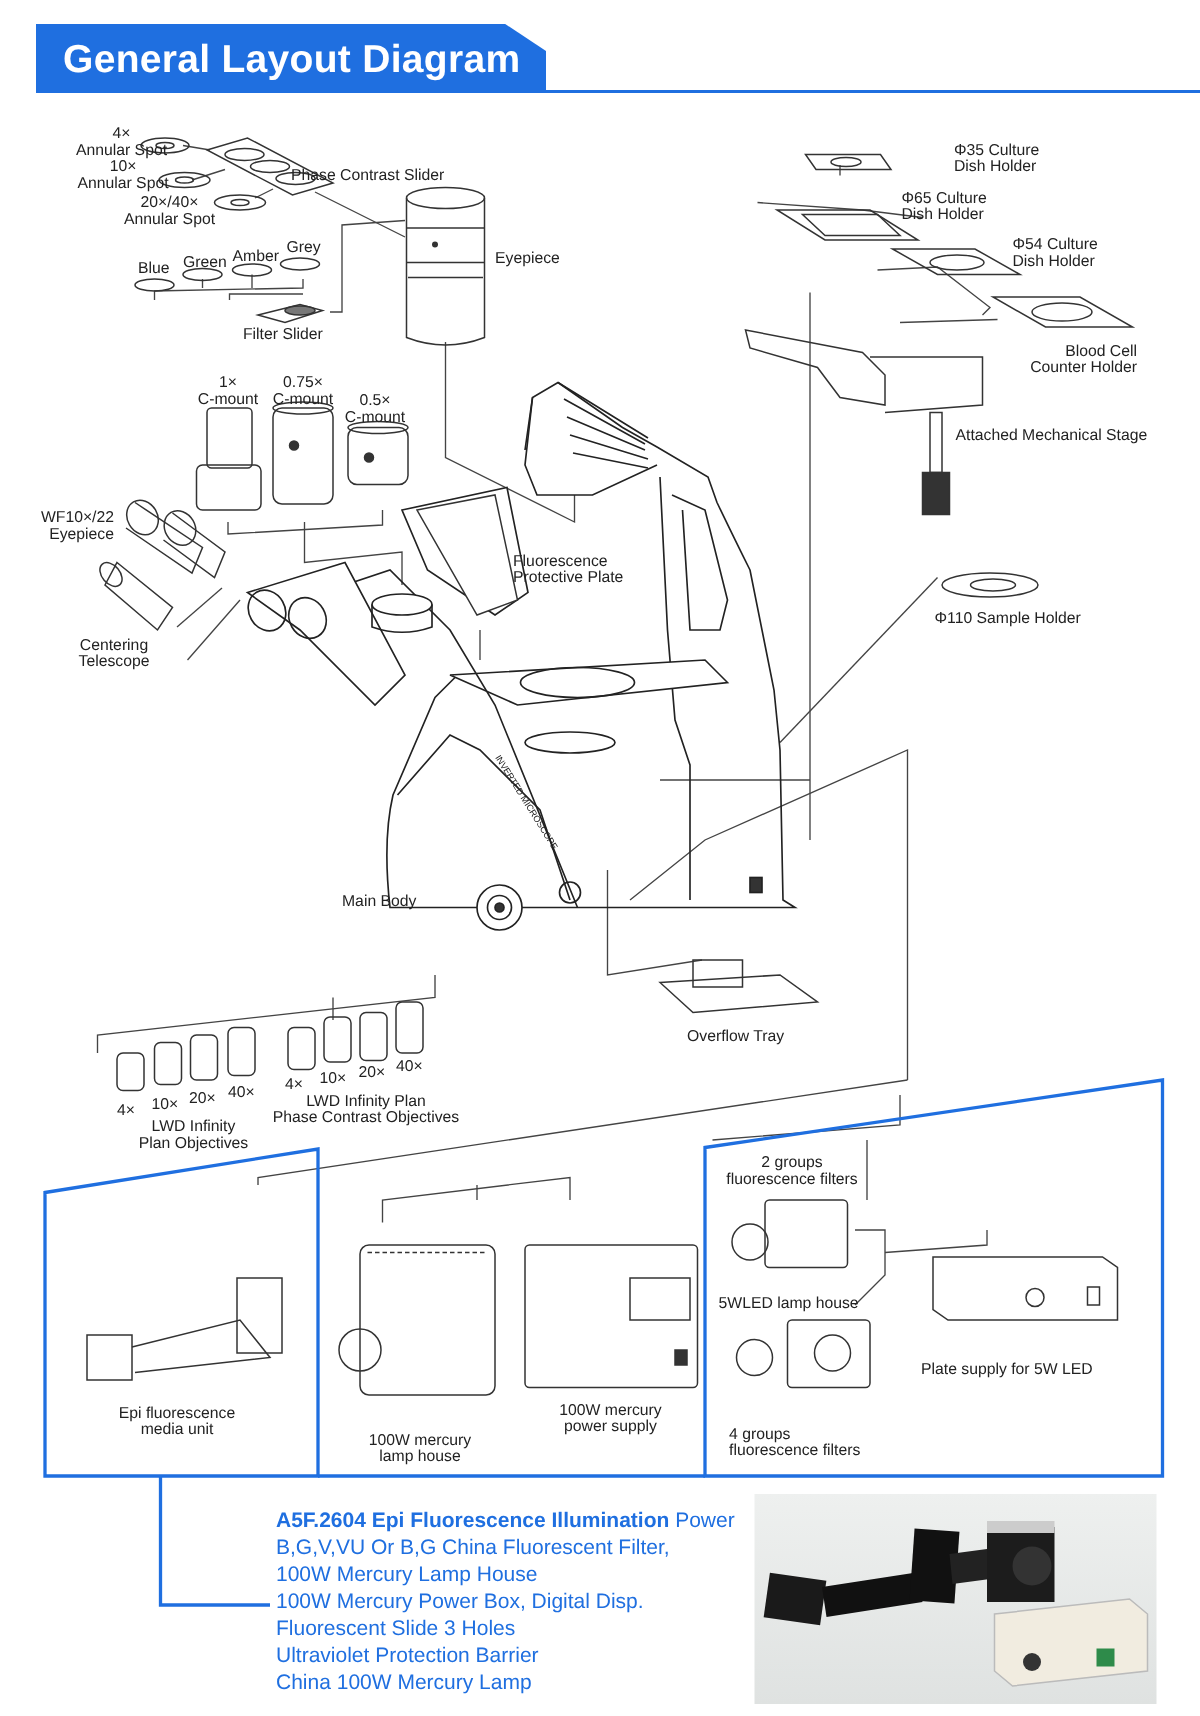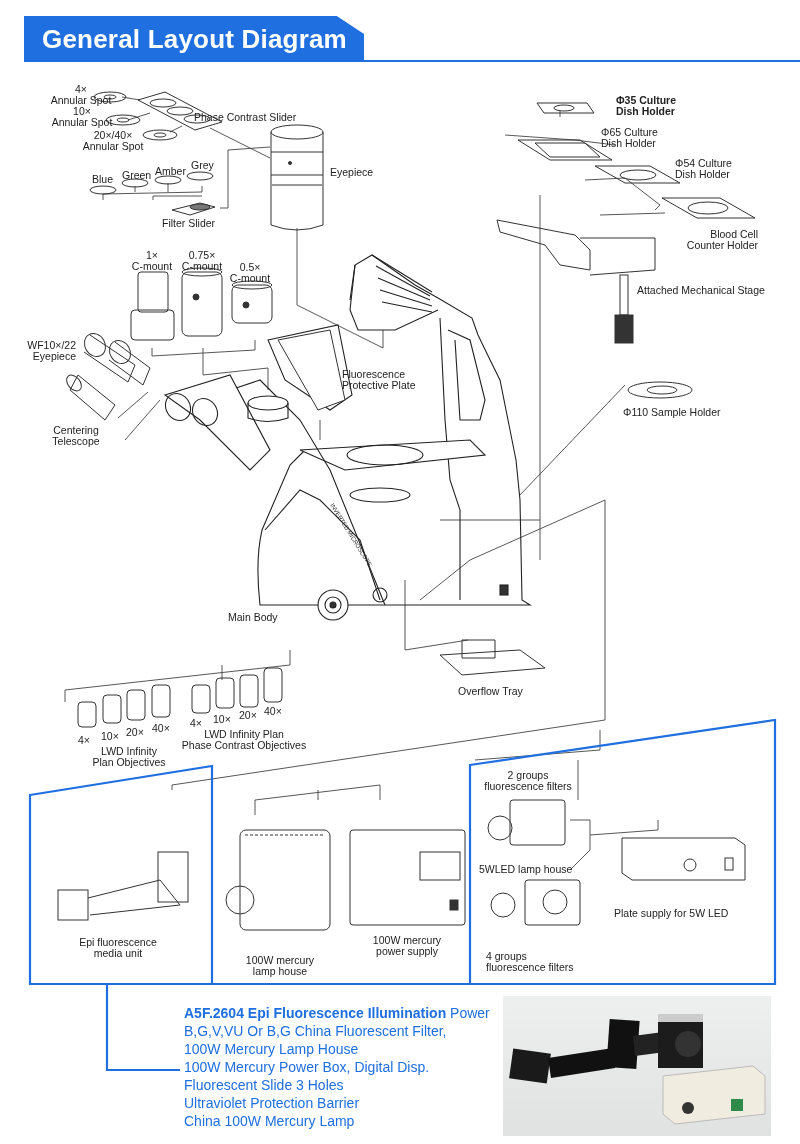--- a/index.html
+++ b/index.html
@@ -272,22 +272,22 @@
     <div>Eyepiece</div>
   </div>
 <div class="lbl c" style="left:50px;top:425px;width:52px;">
     <div>Centering</div>
     <div>Telescope</div>
   </div>
 <div class="lbl" style="left:342px;top:369px;">
     <div>Fluorescence</div>
     <div>Protective Plate</div>
   </div>
-<div class="lbl" style="left:212px;top:612px;padding-left:16px;">Main Body</div>
-<div class="lbl" style="left:616px;top:95px;font-weight:bold;">
+<div class="lbl" style="left:212px;top:596px;padding-left:16px;">Main Body</div>
+<div class="lbl" style="left:636px;top:95px;">
     <div>Φ35 Culture</div>
     <div>Dish Holder</div>
   </div>
 <div class="lbl" style="left:601px;top:127px;">
     <div>Φ65 Culture</div>
     <div>Dish Holder</div>
   </div>
 <div class="lbl" style="left:675px;top:158px;">
     <div>Φ54 Culture</div>
     <div>Dish Holder</div>

